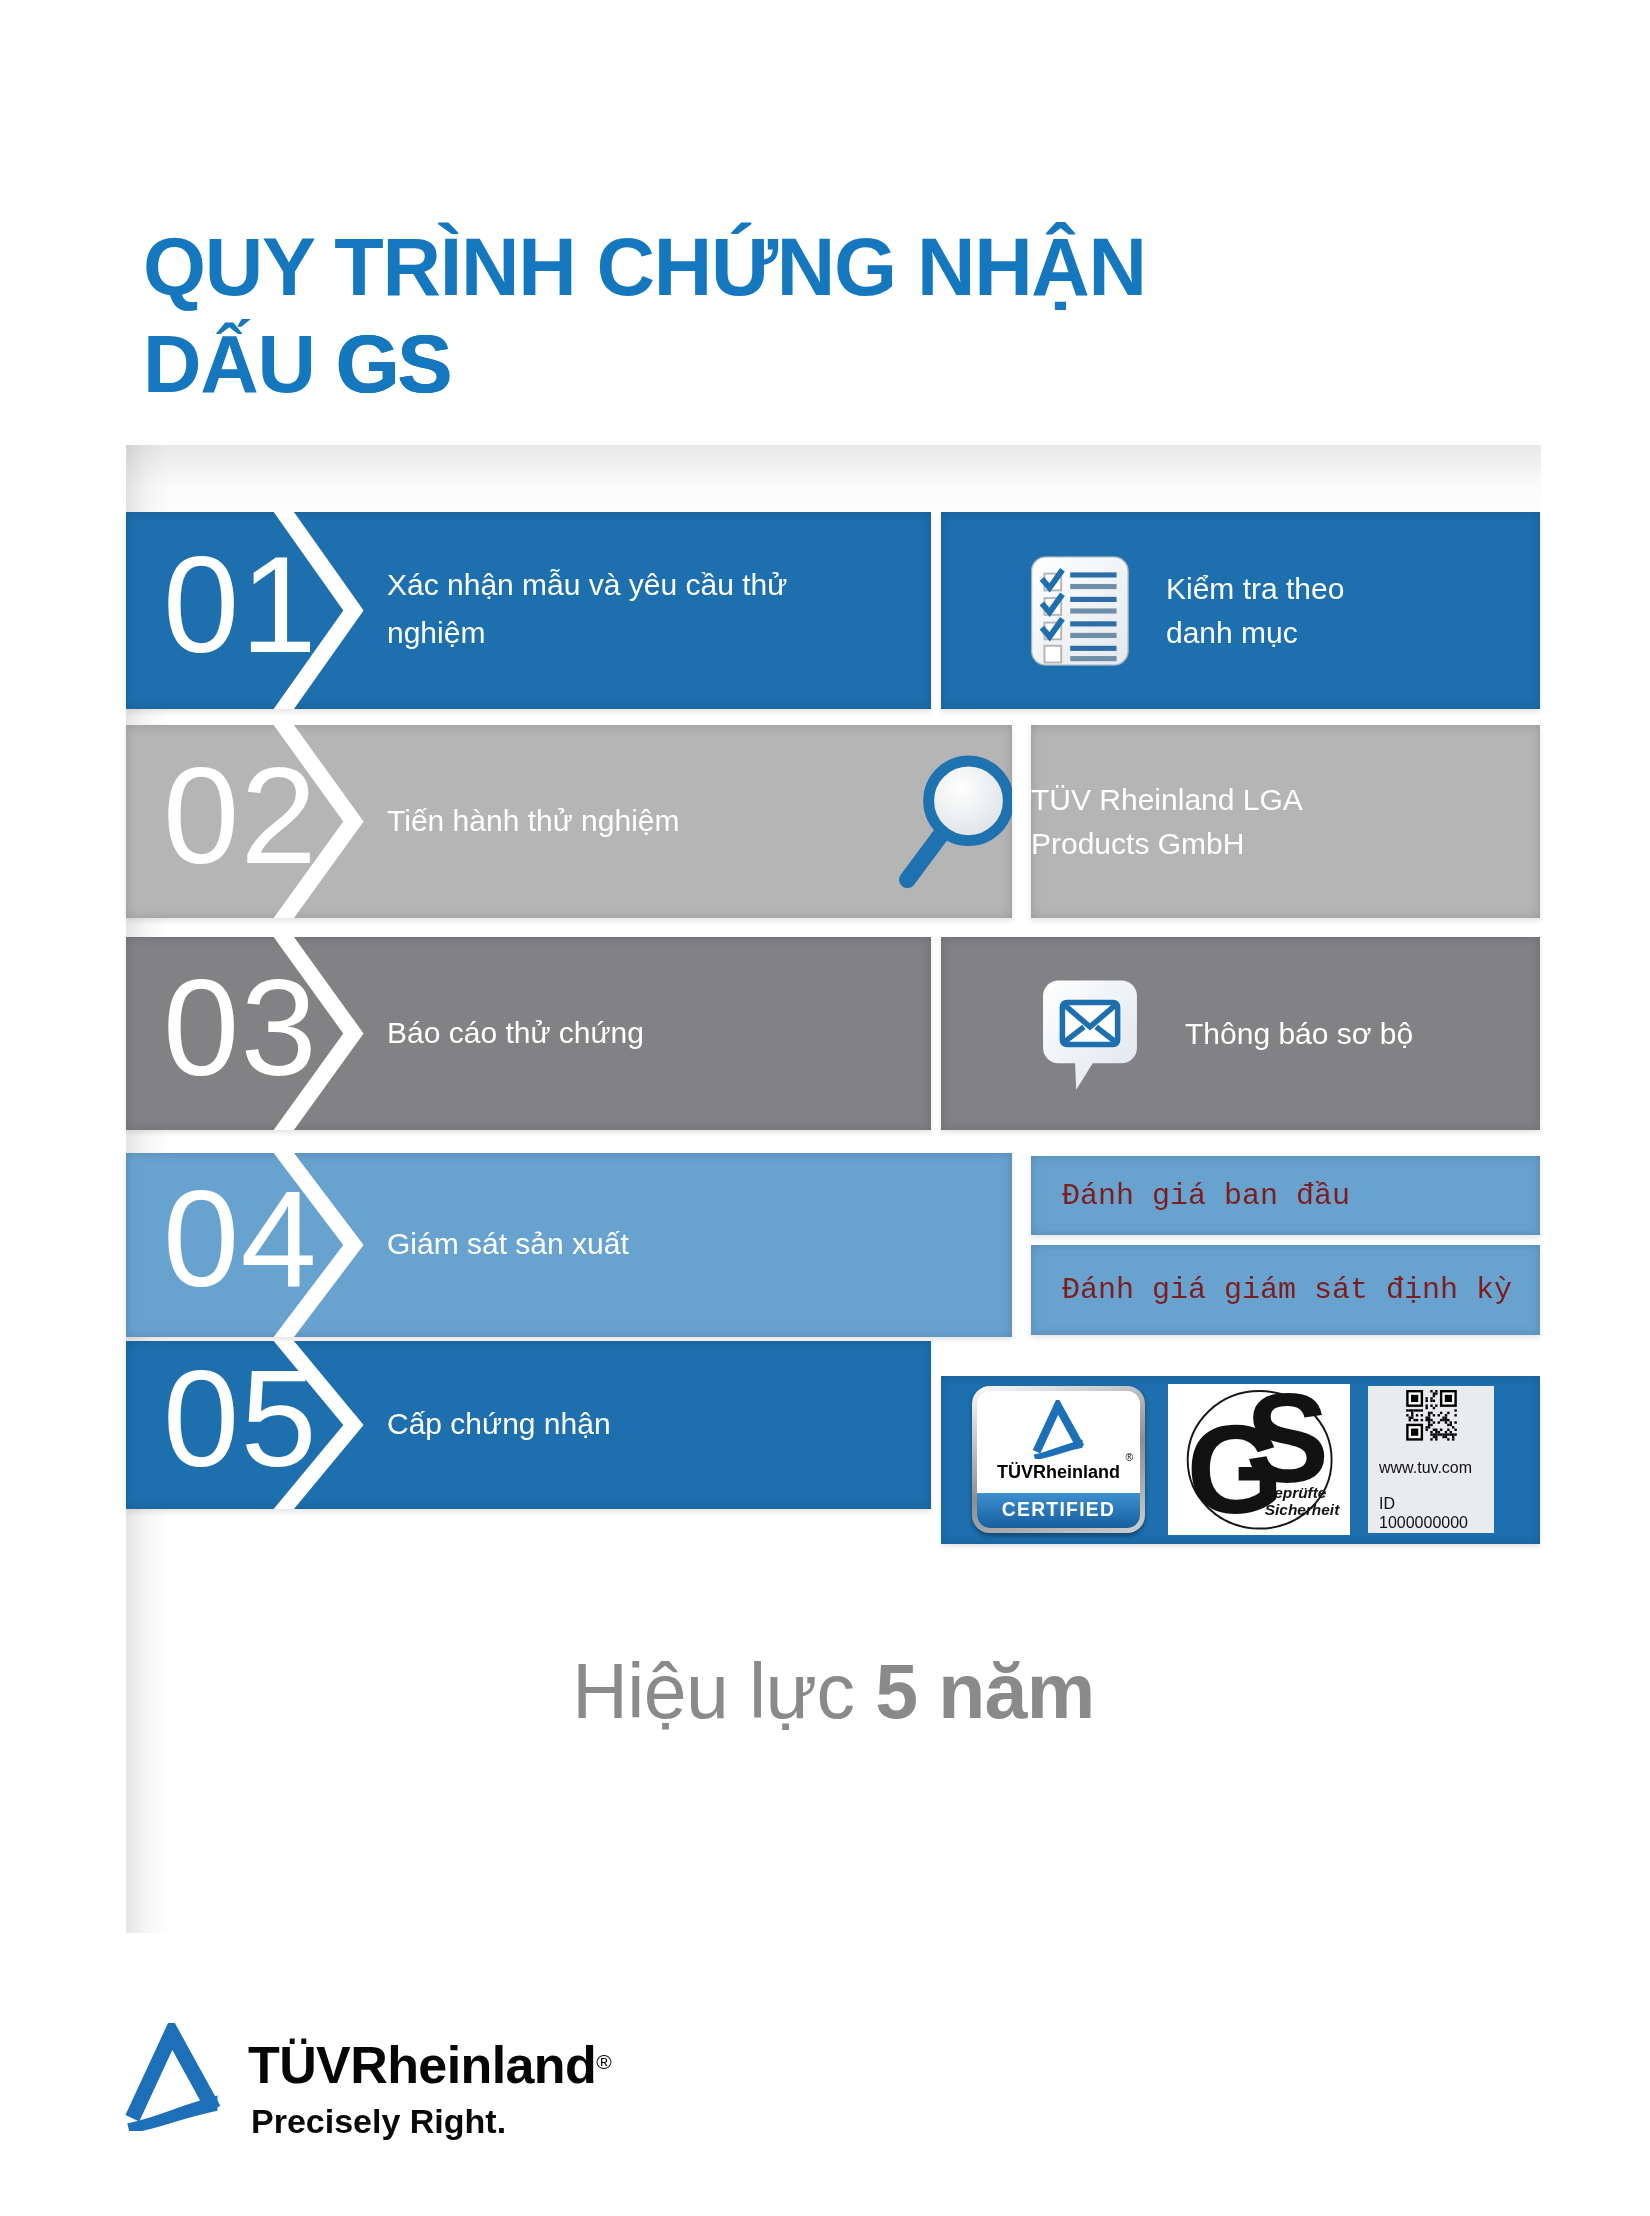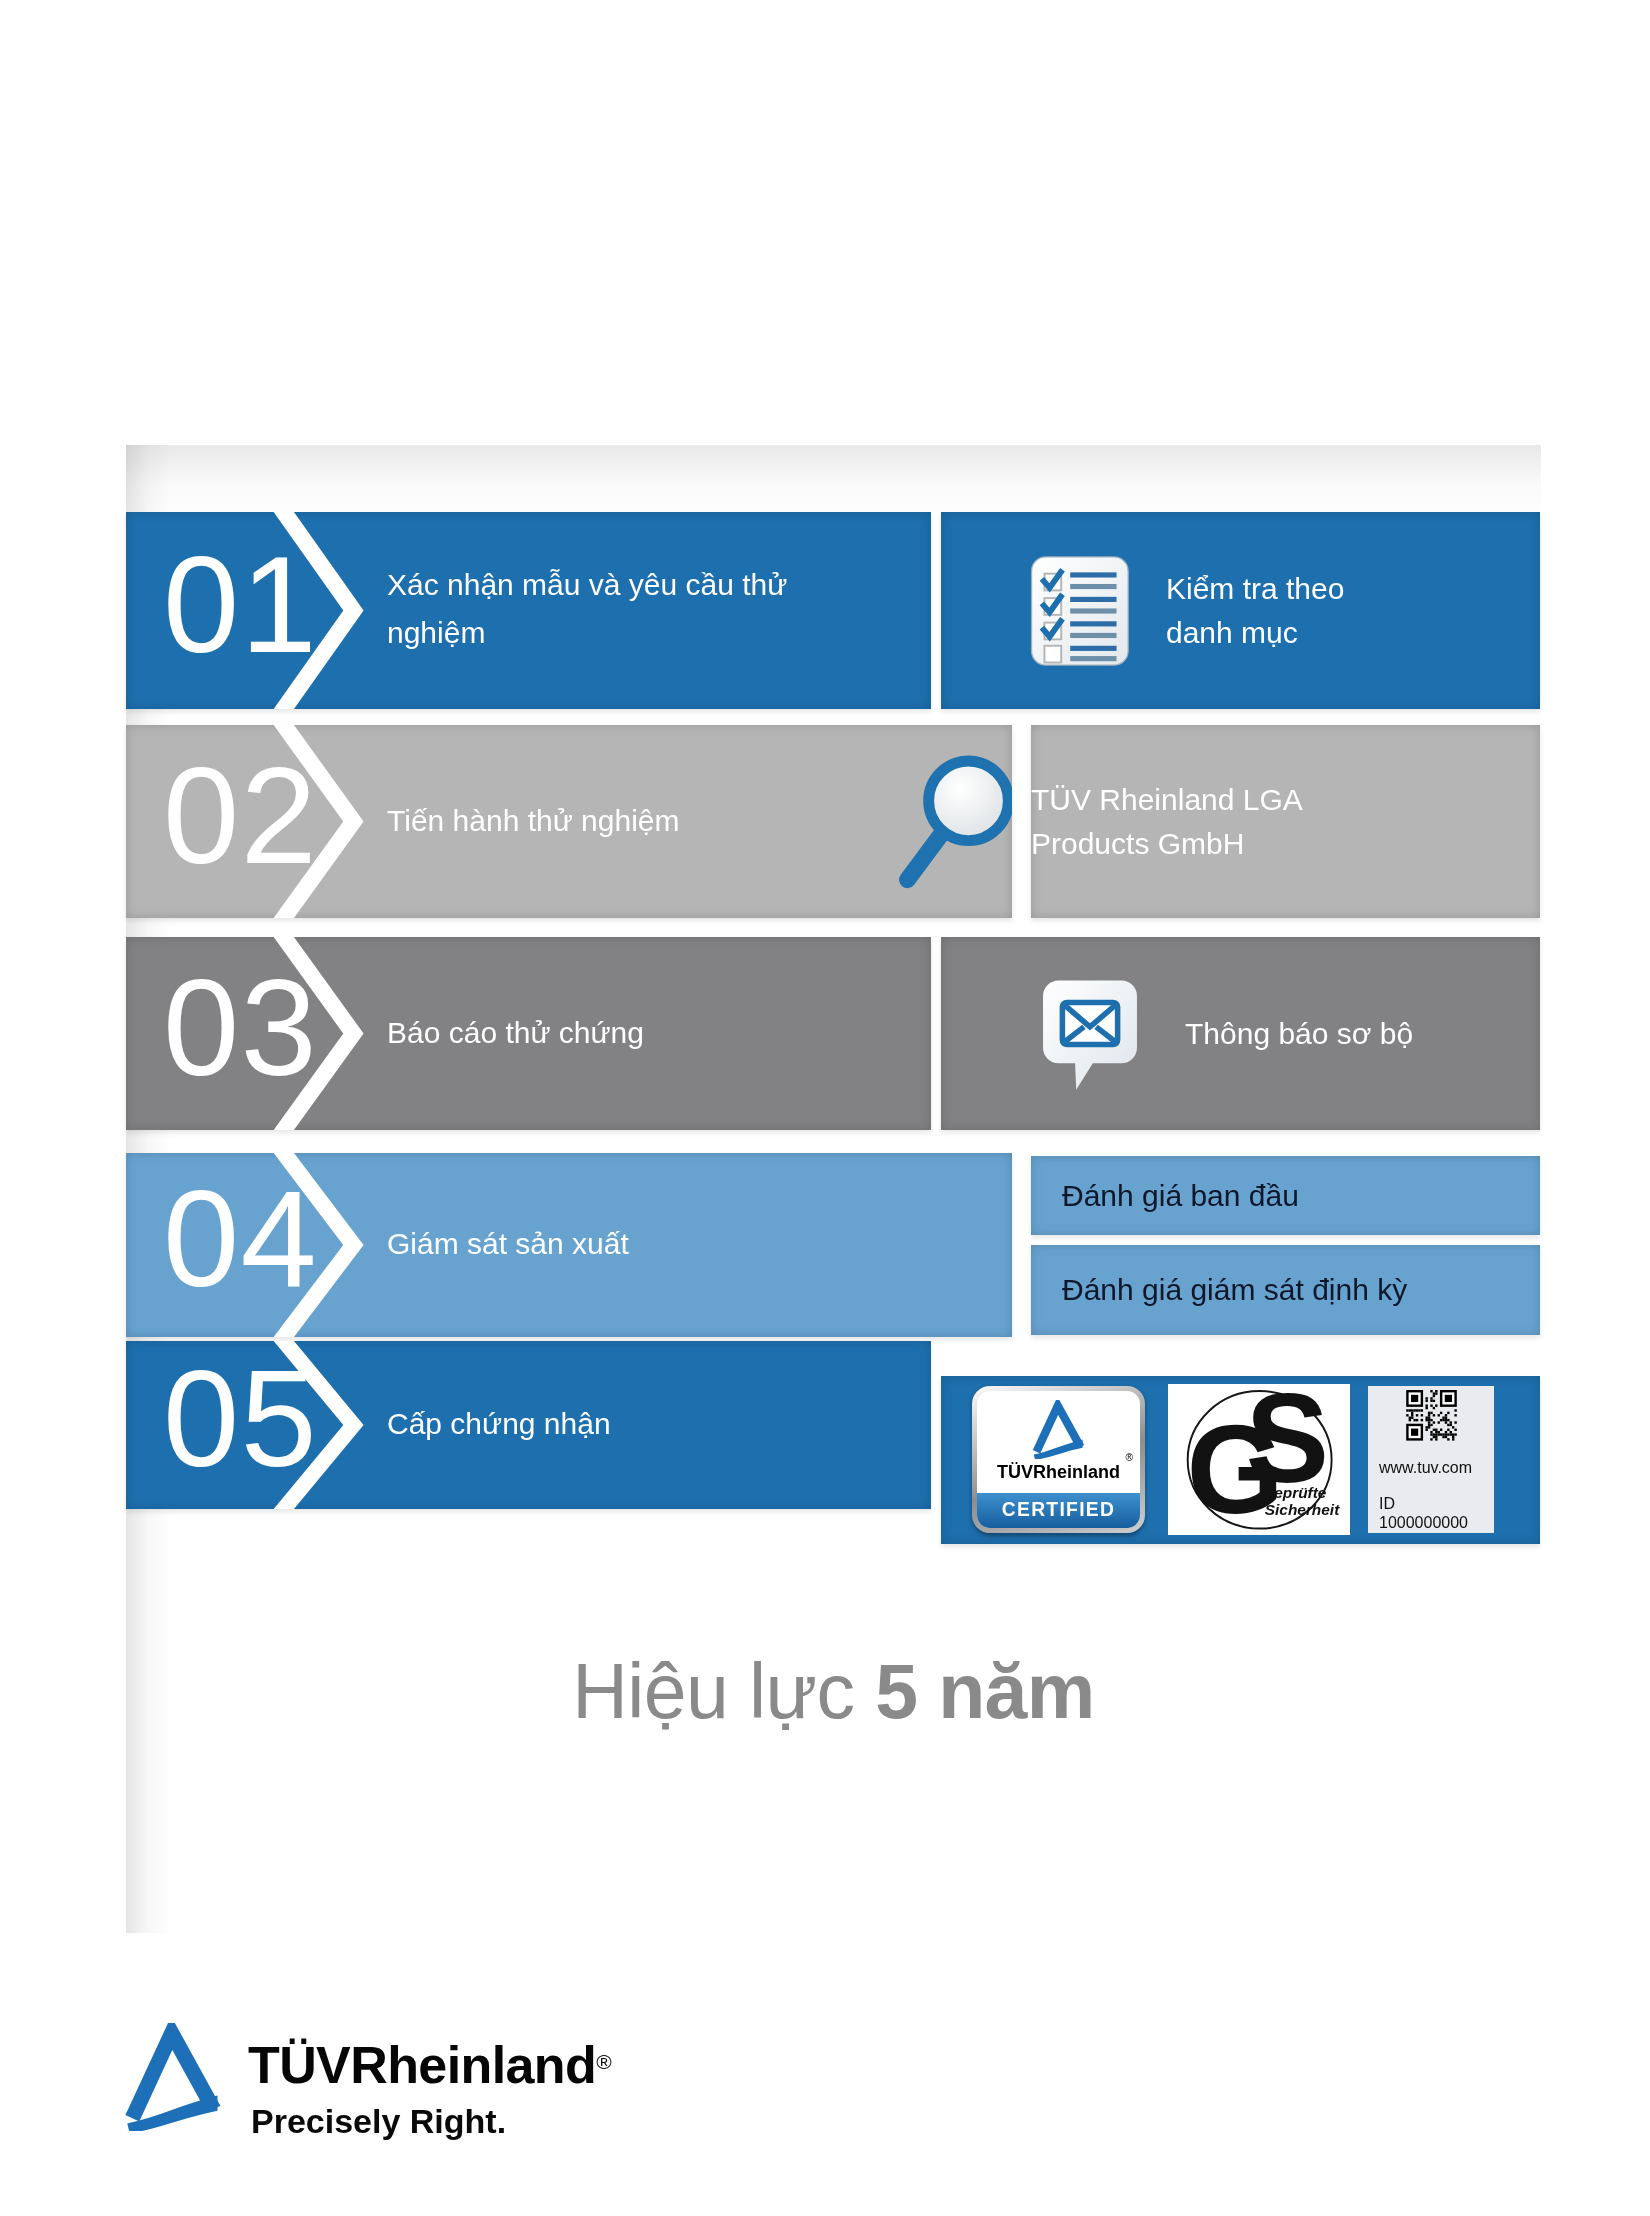--- a/index.html
+++ b/index.html
@@ -48,21 +48,21 @@
 
   
   .rrow{position:absolute;display:flex;align-items:center;color:#ffffff;
         font-size:30px;line-height:44px;box-sizing:border-box;}
   .r1r .rrow,.r3r .rrow{width:100%;height:100%;padding-left:88px;}
   .r2r .rrow{width:100%;height:100%;}
   .rtext{margin-left:34px;}
   .r1r .rtext{max-width:238px;}
   .r2r .rtext{margin-left:0;max-width:348px;}
   .r4box{display:flex;align-items:center;padding-left:31px;box-sizing:border-box;
-         color:#0f172a;font-size:30px;}
+         color:#7f1d1d;font-size:30px;font-family:Liberation Mono, monospace;}
 
   
   .badge{position:absolute;left:31px;top:9.7px;width:173px;height:147px;border-radius:18px;
          padding:5.2px;box-sizing:border-box;
          background:linear-gradient(160deg,#fcfcfc,#8e8e8e 55%,#cfcfcf);
          box-shadow:0 2.6px 4.5px rgba(0,0,0,.35);}
   .badge-in{width:100%;height:100%;border-radius:13px;overflow:hidden;background:#ffffff;
             display:flex;flex-direction:column;}
   .badge-top{flex:1;display:flex;flex-direction:column;align-items:center;justify-content:center;gap:2.6px;}
   .badge-brand{position:relative;font-size:18px;font-weight:700;color:#000;}
@@ -85,20 +85,24 @@
   .f-brand{position:absolute;left:248px;top:2035px;font-size:52px;font-weight:700;color:#060606;
            letter-spacing:-0.6px;}
   .f-brand sup{font-size:21px;font-weight:400;vertical-align:60%;}
   .f-tag{position:absolute;left:251px;top:2102px;font-size:34px;font-weight:700;color:#0a0a0a;}
 </style>
 </head>
 <body>
 
 <div class="page">
 
+  <div class="title">
+    <span>QUY TRÌNH CHỨNG NHẬN</span><br>
+    <span>DẤU </span><span class="gs">GS</span>
+  </div>
 
   <div class="panel"></div>
 
   <div class="block left-block c-blue r1l">
     <div class="num">01</div>
     <svg class="chev" viewBox="0 0 180 300" preserveAspectRatio="none">
       <polyline points="30,-15 152,150 30,315" fill="none" stroke="#ffffff" stroke-width="26"></polyline>
     </svg>
     <div class="lbl">Xác nhận mẫu và yêu cầu thử nghiệm</div>
   </div>

